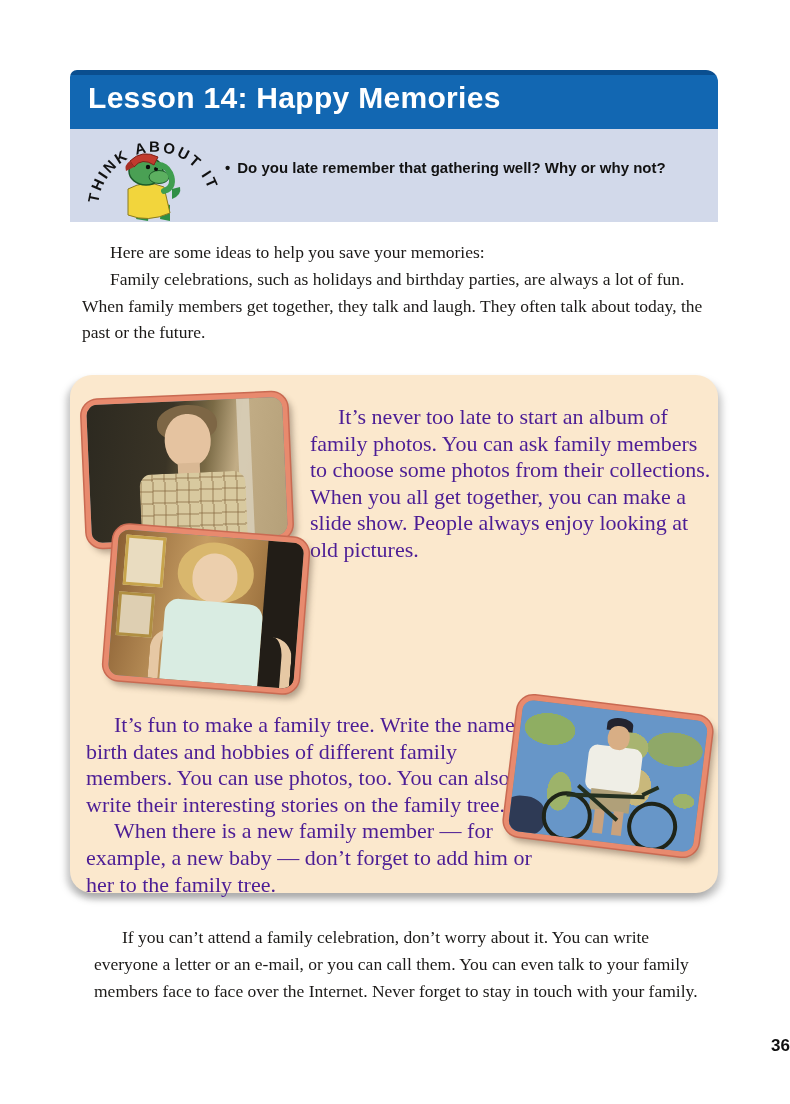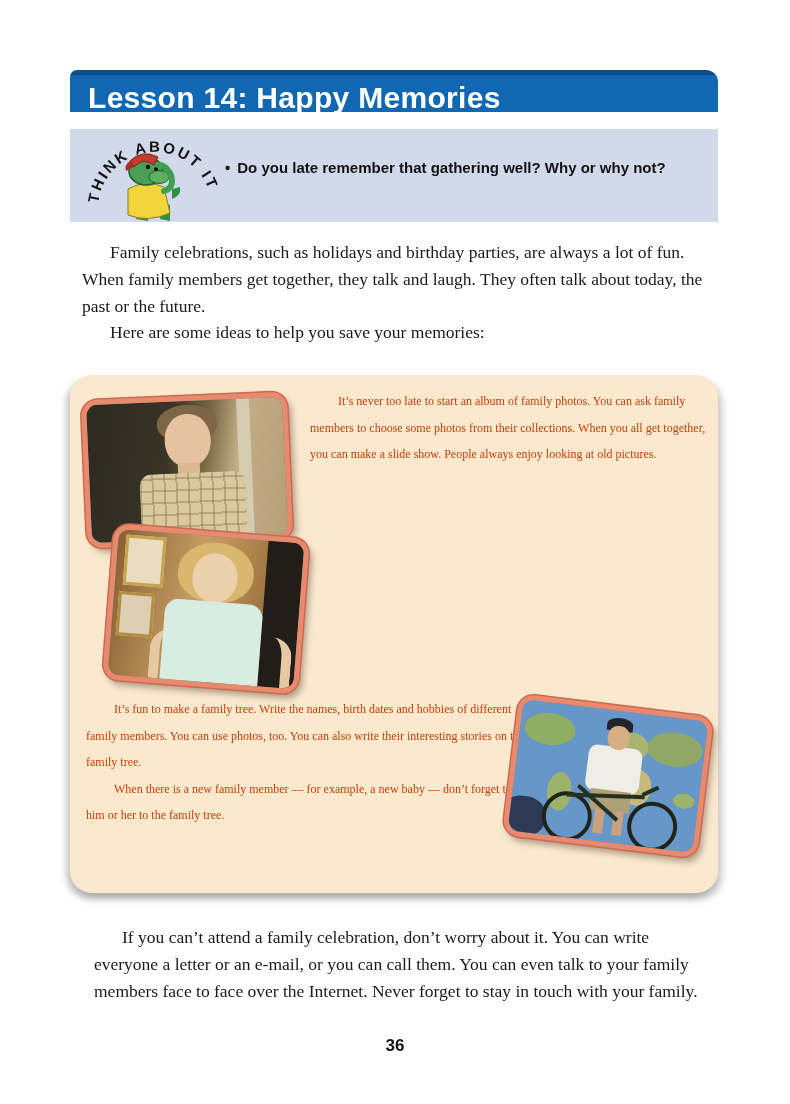--- a/index.html
+++ b/index.html
@@ -1,20 +1,20 @@
 <!DOCTYPE html>
 <html><head>
 <meta charset="utf-8">
 <style>
   html,body{margin:0;padding:0;background:#ffffff;}
   #page{position:relative;width:790px;height:1104px;background:#ffffff;overflow:hidden;
         font-family:"Liberation Serif",serif;color:#1c1a18;}
 
   
-  #header-bar{position:absolute;left:70px;top:70px;width:648px;height:42px;
+  #header-bar{position:absolute;left:70px;top:70px;width:648px;height:59px;
     background:linear-gradient(180deg,#0a4e8f 0,#0a4e8f 5px,#1267b2 5px);
     border-radius:7px 12px 0 0;}
   #header-bar .title{font-family:"Liberation Sans",sans-serif;font-weight:700;
     font-size:30px;letter-spacing:.3px;color:#ffffff;padding:11px 0 0 18px;}
 
   
   #think-band{position:absolute;left:70px;top:129px;width:648px;height:93px;background:#d2d9ea;}
   #mascot{position:absolute;left:6px;top:0px;width:170px;height:96px;}
   #questions{position:absolute;left:155px;top:27px;
     font-family:"Liberation Sans",sans-serif;font-weight:700;font-size:15px;
@@ -23,21 +23,21 @@
   #questions .bullet{margin-right:7px;}
 
   
   #intro{position:absolute;left:82px;top:239px;width:642px;font-size:17.5px;line-height:26.8px;}
   #intro p{margin:0;text-indent:28px;}
 
   
   #ideas-box{position:absolute;left:70px;top:375px;width:648px;height:518px;
     background:#fbe8cd;border-radius:22px;
     box-shadow:-4px 5px 6px rgba(125,125,125,.40),4px 6px 7px rgba(125,125,125,.40);}
-  .box-text{position:absolute;font-size:12px;line-height:26.6px;color:#c2410c;}
+  .box-text{position:absolute;font-size:22px;line-height:26.6px;color:#4c1d95;margin-top:16px;}
   .box-text p{margin:0;text-indent:28px;}
   #text-album{left:240px;top:13px;width:402px;}
   #text-video{left:244px;top:181px;width:400px;}
   #text-tree{left:16px;top:321px;width:454px;}
 
   
   .photo{position:absolute;border:5px solid #e88a6e;border-radius:16px;overflow:hidden;
     box-shadow:0 0 0 1.5px #c96a52,4px 5px 6px rgba(90,70,55,.45);background:#888;}
   .photo .art{position:absolute;left:0;top:0;width:100%;height:100%;}
   .art div{position:absolute;}
@@ -88,21 +88,21 @@
   #man-leg2{left:103px;top:100px;width:10px;height:24px;background:#c9a27d;}
   #wheel-l{left:32px;top:86px;width:42px;height:42px;border:4px solid #1f2418;border-radius:50%;}
   #wheel-r{left:118px;top:86px;width:42px;height:42px;border:4px solid #1f2418;border-radius:50%;}
   #bar-top{left:54px;top:84px;width:78px;height:4px;background:#243020;transform:rotate(-5deg);}
   #bar-down{left:60px;top:92px;width:52px;height:4px;background:#243020;transform:rotate(35deg);}
   #bar-handle{left:128px;top:74px;width:18px;height:4px;background:#243020;transform:rotate(-32deg);}
 
   
   #outro{position:absolute;left:82px;top:912px;width:646px;font-size:17.5px;line-height:26.8px;}
   #outro p{margin:12px;text-indent:28px;}
-  #page-number{position:absolute;left:0;top:1036px;width:790px;text-align:center;
+  #page-number{position:absolute;left:0;top:1036px;width:790px;text-align:right;
     font-family:"Liberation Sans",sans-serif;font-weight:700;font-size:17px;color:#111;}
 </style>
 </head>
 <body>
 
 <div id="page">
 
   <div id="header-bar">
     <div class="title">Lesson 14: Happy Memories</div>
   </div>
@@ -131,22 +131,22 @@
       </g>
     </svg>
     <div id="questions">
       <div class="q-row">
         <span class="bullet">•</span><span>Do you late remember that gathering well? Why or why not?</span>
       </div>
     </div>
   </div>
 
   <div id="intro">
+    <p>Here are some ideas to help you save your memories:</p>
     <p>Family celebrations, such as holidays and birthday parties, are always a lot of fun. When family members get together, they talk and laugh. They often talk about today, the past or the future.</p>
-    <p>Here are some ideas to help you save your memories:</p>
   </div>
 
   <div id="ideas-box">
 
     <div id="photo-boy" class="photo">
       <div class="art">
         <div id="boy-bg"></div>
           <div id="boy-door"></div>
           <div id="boy-hair"></div>
         <div id="boy-face"></div>

